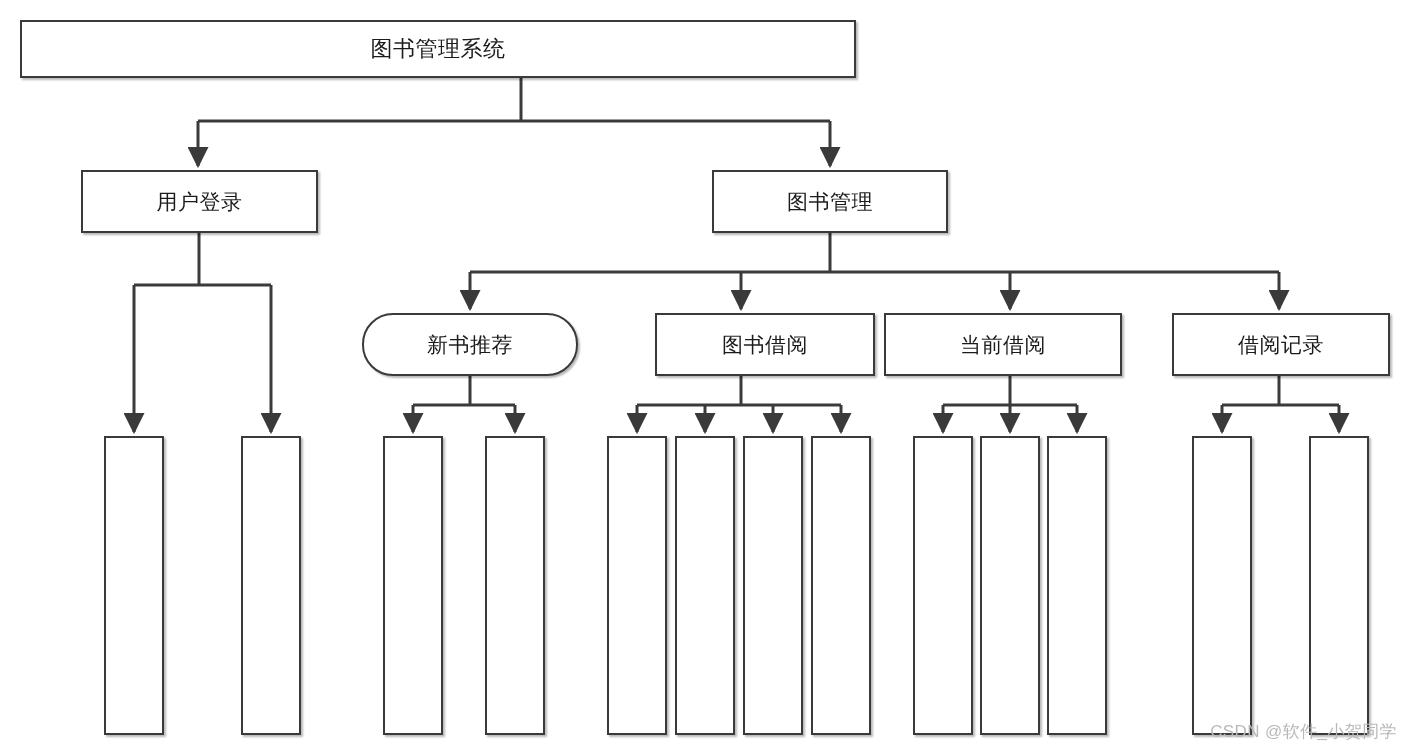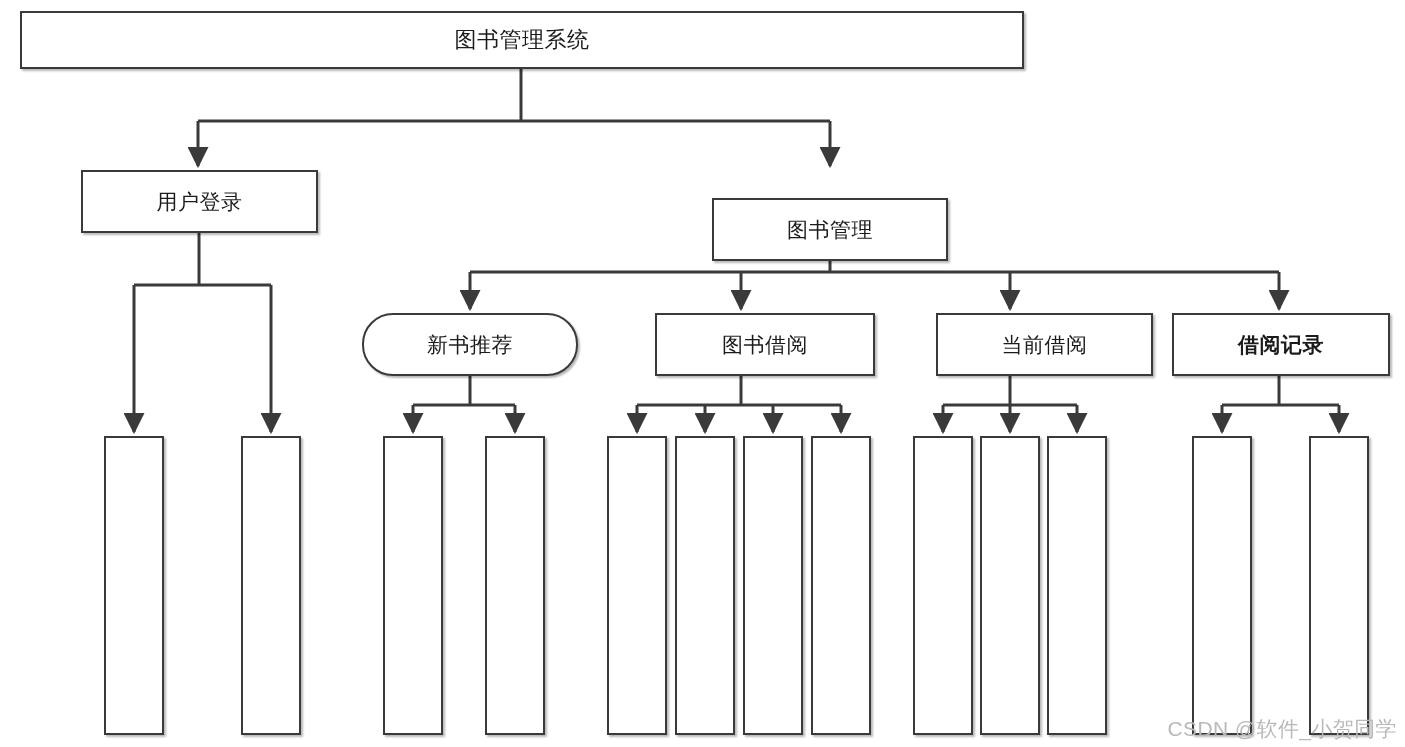--- a/index.html
+++ b/index.html
@@ -64,21 +64,21 @@
     font-size: 21px;
     line-height: 1.22;
     letter-spacing: 1px;
     max-height: 100%;
     overflow: hidden;
   }
   .watermark {
     position: absolute;
     right: 8px;
     bottom: 4px;
-    font-size: 21px;
+    font-size: 17px;
     color: #b9b9b9;
     white-space: nowrap;
     letter-spacing: 0.4px;
   }
 </style>
 </head>
 <body>
 
 <div id="diagram-canvas">
 
@@ -125,41 +125,41 @@
       <path d="M 1010 405 L 1010 432" marker-end="url(#arrow)"></path>
       <path d="M 1077 405 L 1077 432" marker-end="url(#arrow)"></path>
 
       <path d="M 1279 376 L 1279 405"></path>
       <path d="M 1222 405 L 1339 405"></path>
       <path d="M 1222 405 L 1222 432" marker-end="url(#arrow)"></path>
       <path d="M 1339 405 L 1339 432" marker-end="url(#arrow)"></path>
     </g>
   </svg>
 
-  <div class="node horiz root" style="left:20px; top:11px; width:1004px; height:58px;align-items:center;">
+  <div class="node horiz root" style="left:20px; top:20px; width:836px; height:58px;align-items:center;">
     <span class="node-label">图书管理系统</span>
   </div>
 
   <div class="node horiz" style="left:81px; top:170px; width:237px; height:63px;">
     <span class="node-label">用户登录</span>
   </div>
-  <div class="node horiz" style="left:712px; top:170px; width:236px; height:63px;margin-top:28px;">
+  <div class="node horiz" style="left:712px; top:170px; width:236px; height:63px;">
     <span class="node-label">图书管理</span>
   </div>
 
   <div class="node horiz" style="left:362px; top:313px; width:216px; height:63px;border-radius:31px;">
     <span class="node-label">新书推荐</span>
   </div>
   <div class="node horiz" style="left:631px; top:313px; width:220px; height:63px;margin-left:24px;">
     <span class="node-label">图书借阅</span>
   </div>
-  <div class="node horiz" style="left:936px; top:313px; width:217px; height:63px;">
+  <div class="node horiz" style="left:884px; top:313px; width:238px; height:63px;">
     <span class="node-label">当前借阅</span>
   </div>
-  <div class="node horiz" style="left:1172px; top:313px; width:218px; height:63px;font-weight:bold;">
+  <div class="node horiz" style="left:1172px; top:313px; width:218px; height:63px;">
     <span class="node-label">借阅记录</span>
   </div>
 
   <div class="node vert" style="left:104px; top:436px; width:60px; height:299px;">
     <span class="node-label">用户登录</span>
   </div>
   <div class="node vert" style="left:241px; top:436px; width:60px; height:299px;">
     <span class="node-label">注销登录</span>
   </div>
 

